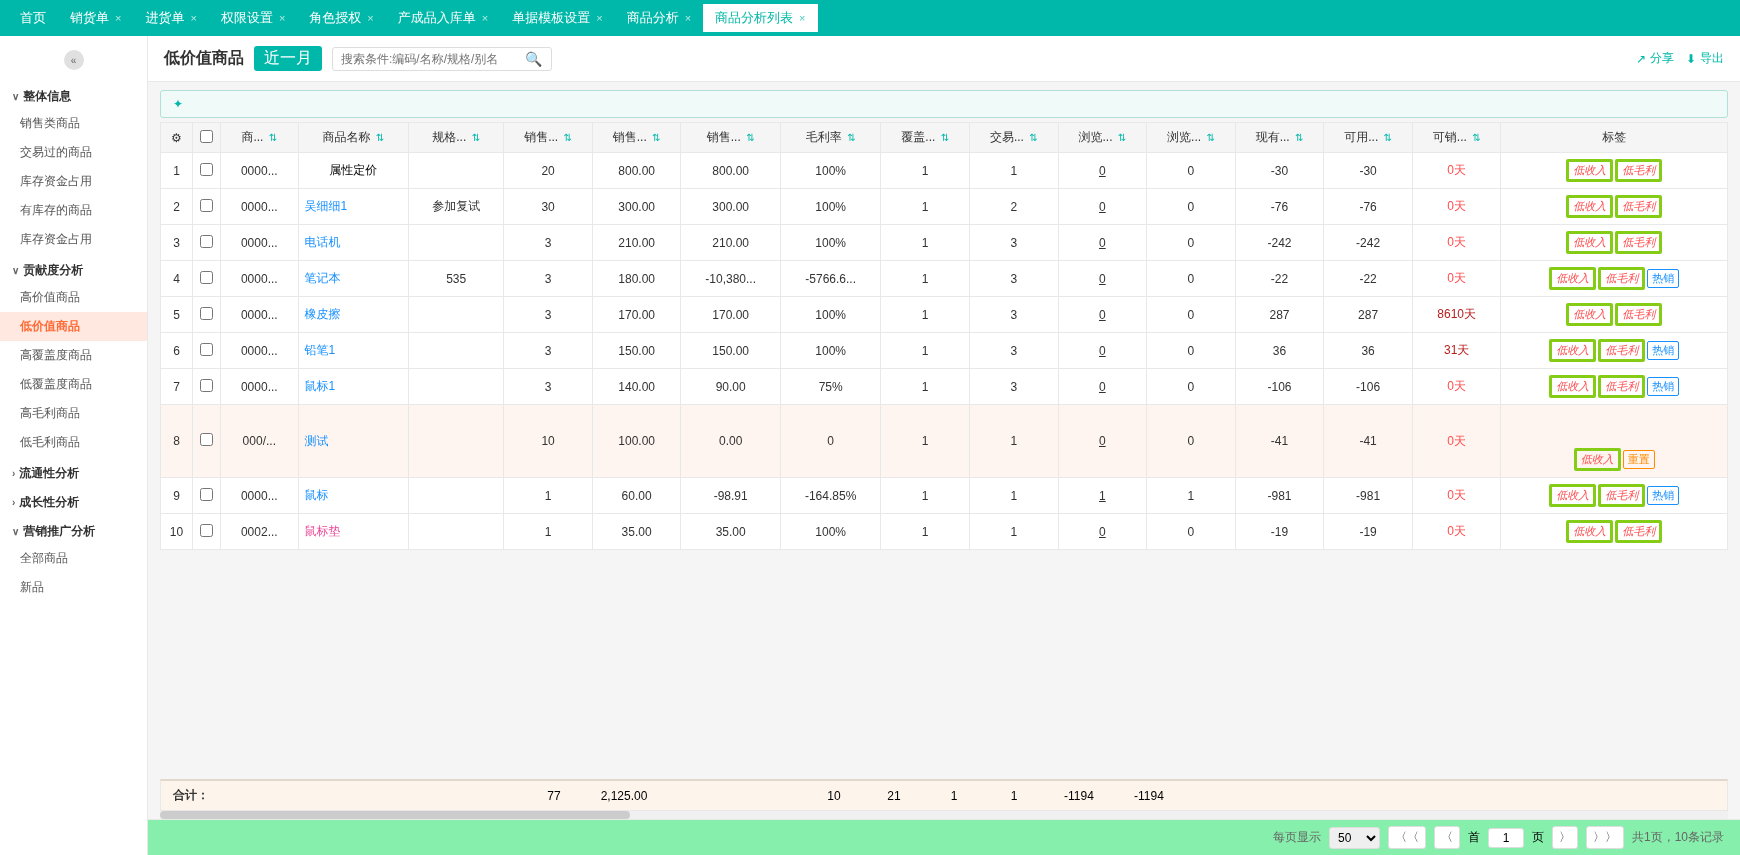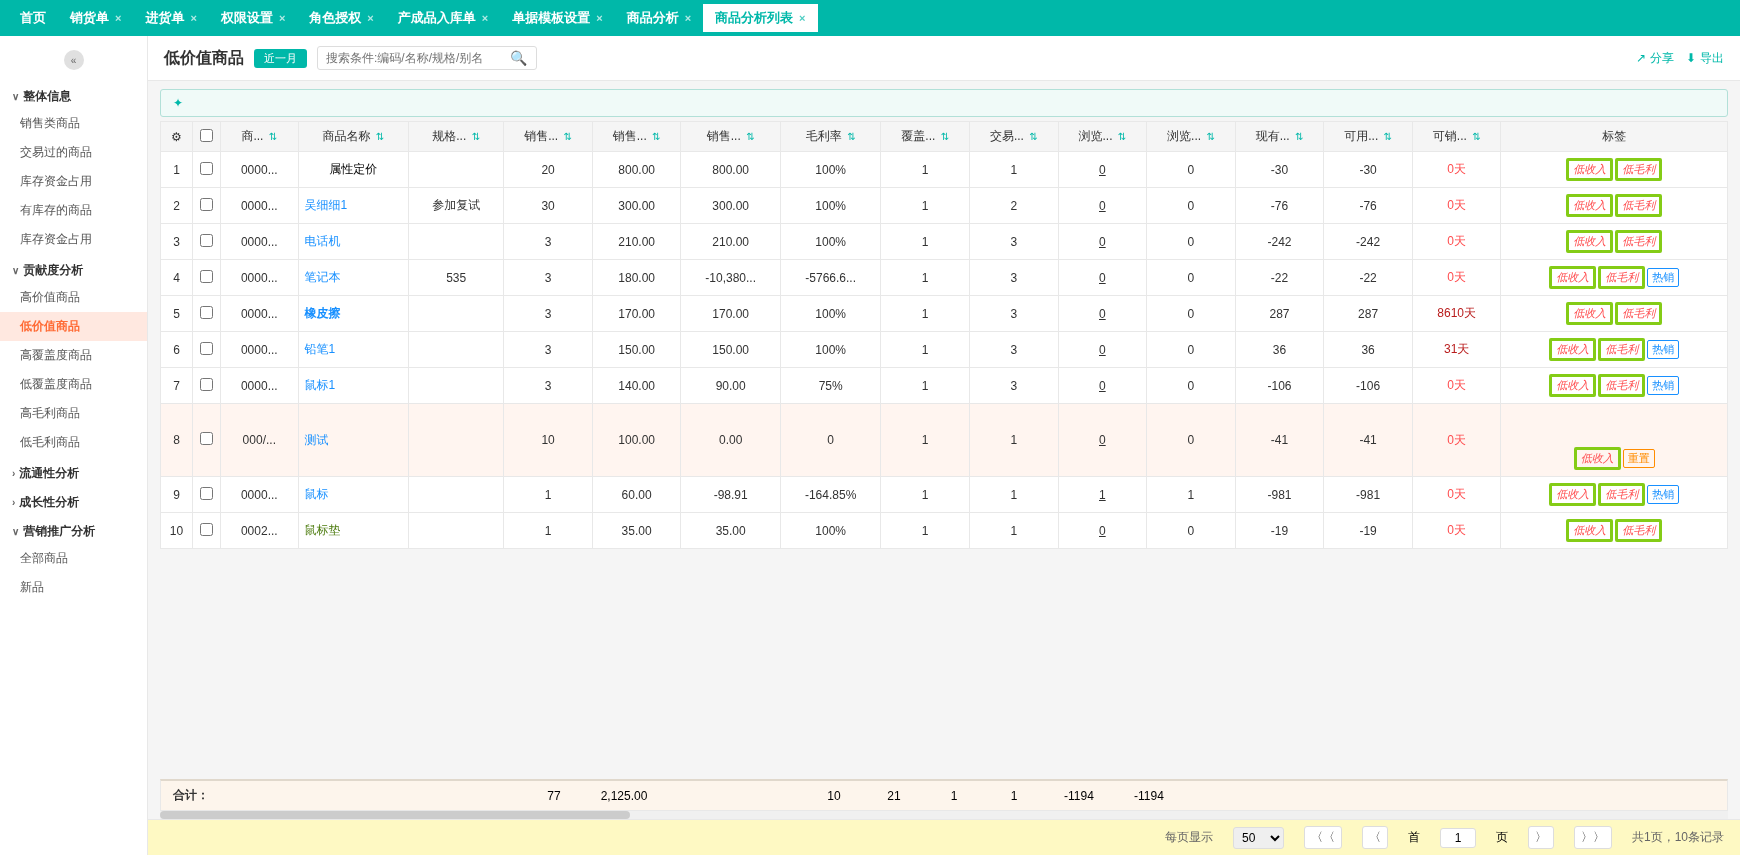--- a/index.html
+++ b/index.html
@@ -16,21 +16,20 @@
     }
     .nav-item {
       color: #fff;
       padding: 0 12px;
       height: 28px;
       display: flex;
       align-items: center;
       cursor: pointer;
       white-space: nowrap;
       font-size: 13px;
-      font-weight: bold;
     }
     .nav-item.active { background: #fff; color: #00b8a9; }
     .nav-item .close-x { margin-left: 6px; font-size: 11px; opacity: 0.7; }
     
     
     .main-layout {
       display: flex;
       height: calc(855px - 36px);
     }
     
@@ -82,21 +81,21 @@
       font-weight: bold;
       color: #333;
     }
     .filter-btn {
       background: #00b8a9;
       color: #fff;
       border: none;
       border-radius: 3px;
       padding: 2px 10px;
       cursor: pointer;
-      font-size: 11px;
+      font-size: 16px;
     }
     .search-box {
       border: 1px solid #ddd;
       border-radius: 3px;
       padding: 3px 8px;
       width: 220px;
       color: #999;
       display: flex;
       align-items: center;
       gap: 4px;
@@ -195,27 +194,27 @@
       padding: 6px 12px;
       display: flex;
       align-items: center;
       gap: 20px;
       margin: 0 12px;
     }
     .footer-label { color: #333; font-weight: bold; }
     
     
     .pagination-bar {
-      background: #fef9c3;
+      background: #86efac;
       border-top: 1px solid #e8e8e8;
       padding: 6px 16px;
       display: flex;
       align-items: center;
       justify-content: flex-end;
-      gap: 20px;
+      gap: 8px;
     }
     .per-page-label { color: #666; }
     .per-page-select {
       border: 1px solid #ddd;
       border-radius: 3px;
       padding: 2px 4px;
     }
     .page-btn {
       border: 1px solid #ddd;
       background: #fff;
@@ -427,21 +426,21 @@
       <td>0</td>
       <td>-22</td>
       <td>-22</td>
       <td class="days-red">0天</td>
       <td><span class="tag tag-red">低收入</span><span class="tag tag-red">低毛利</span><span class="tag tag-blue">热销</span></td>
     </tr>
             <tr>
       <td>5</td>
       <td><input type="checkbox" style=""></td>
       <td>0000...</td>
-      <td style="text-align:left;color:#1890ff;cursor:pointer;font-weight:bold;">橡皮擦</td>
+      <td style="text-align:left;color:#1890ff;cursor:pointer;">橡皮擦</td>
       <td></td>
       <td>3</td>
       <td>170.00</td>
       <td>170.00</td>
       <td>100%</td>
       <td>1</td>
       <td>3</td>
       <td><span class="underline">0</span></td>
       <td>0</td>
       <td>287</td>
@@ -522,21 +521,21 @@
       <td>1</td>
       <td>-981</td>
       <td>-981</td>
       <td class="days-red">0天</td>
       <td><span class="tag tag-red">低收入</span><span class="tag tag-red">低毛利</span><span class="tag tag-blue">热销</span></td>
     </tr>
             <tr>
       <td>10</td>
       <td><input type="checkbox" style=""></td>
       <td>0002...</td>
-      <td style="text-align:left;color:#4d7c0f;cursor:pointer;">鼠标垫</td>
+      <td style="text-align:left;color:#ec4899;cursor:pointer;">鼠标垫</td>
       <td></td>
       <td>1</td>
       <td>35.00</td>
       <td>35.00</td>
       <td>100%</td>
       <td>1</td>
       <td>1</td>
       <td><span class="underline">0</span></td>
       <td>0</td>
       <td>-19</td>

